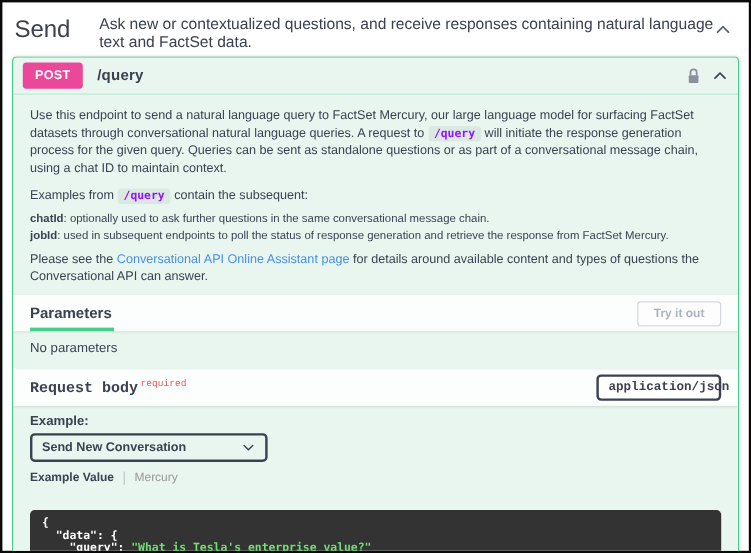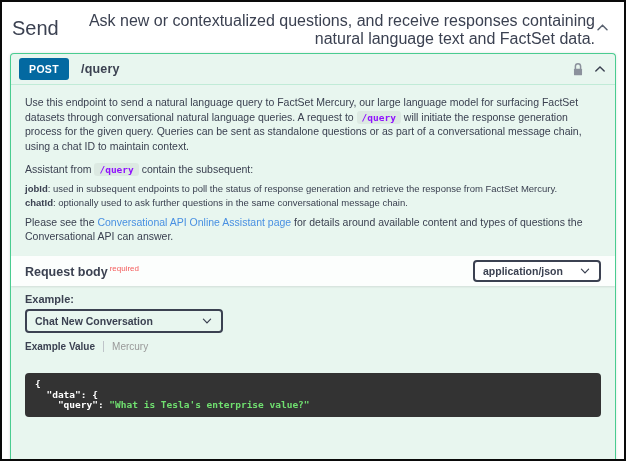--- a/index.html
+++ b/index.html
@@ -13,41 +13,41 @@
     overflow: hidden;
     position: relative;
   }
 
   
   .section-header {
     display: flex; align-items: center;
     padding: 5px 14px 3px 10px;
   }
   .section-title { font-size: 20px; font-weight: 400; color: #3b4151; line-height: 1.1; }
-  .section-desc { font-size: 16px; color: #3b4151; margin-left: 24px; margin-top: 5px; text-align: right; }
+  .section-desc { font-size: 13px; color: #3b4151; margin-left: 24px; margin-top: 5px; }
   .section-header .chev { margin-left: auto; cursor: pointer; display: flex; align-items: center; }
 
   
   .opblock {
     margin: 2px 8px 0 8px;
     border: 1px solid #49cc90;
     border-bottom: none;
     border-radius: 4px 4px 0 0;
     background: #e8f6ef;
     box-shadow: 0 0 3px rgba(0,0,0,.12);
     height: 430px;
     overflow: hidden;
   }
   .opblock-summary {
     display: flex; align-items: center;
     padding: 4px 8px;
     border-bottom: 1px solid rgba(73,204,144,.25);
   }
   .method-badge {
-    background: #0369a1; color: #fff;
+    background: #ec4899; color: #fff;
     font-size: 10.5px; font-weight: bold;
     width: 50px; text-align: center;
     padding: 5px 0; border-radius: 3px;
     letter-spacing: .3px;
   }
   .opblock-path { font-size: 12.5px; font-weight: bold; color: #3b4151; margin-left: 12px; letter-spacing: .2px; }
   .opblock-summary-desc { font-size: 10px; color: #3b4151; margin-left: 10px; margin-top: 1px; }
   .summary-icons { margin-left: auto; display: flex; align-items: center; gap: 9px; }
   .summary-icons > * { cursor: pointer; display: flex; align-items: center; }
 
@@ -84,30 +84,30 @@
   .plain-title { font-size: 12.5px; font-weight: bold; color: #3b4151; }
   .required-sup { color: #f45b5b; font-size: 8px; position: relative; top: -5px; margin-left: 2px; }
   .try-out-btn {
     font-size: 10px; font-weight: bold;
     color: #aab3bd; background: #fdfdfd;
     border: 1px solid #d3d8dd; border-radius: 3px;
     padding: 4px 13px; cursor: pointer;
     font-family: "Liberation Sans", sans-serif;
   }
   .no-params { padding: 8px 14px 8px 14px; font-size: 11px; color: #3b4151; }
-  .rb-header { margin-top: 4px; }
+  .rb-header { margin-top: 4px; font-family: Liberation Mono, monospace; }
 
   
   .fake-select {
     display: inline-flex; align-items: center; justify-content: space-between;
     border: 2px solid #3b4151; border-radius: 4px;
     font-size: 10.5px; font-weight: bold; color: #3b4151;
     padding: 3px 8px; cursor: pointer; background: #fff;
   }
-  .content-type-select { width: 128px; background: #fff; }
+  .content-type-select { width: 104px; background: #fff; }
   .example-select { width: 198px; margin: 0 14px; background: transparent; padding: 4px 8px; }
 
   
   .body-desc { padding: 8px 14px 0 14px; font-size: 10.5px; line-height: 1.4; }
   .examples-label { margin: 7px 14px 4px 14px; font-size: 11px; font-weight: bold; }
 
   .model-tabs { display: flex; align-items: center; margin: 8px 14px 21px 14px; }
   .tab-example { font-size: 10px; font-weight: bold; color: #3b4151; cursor: pointer; }
   .tab-divider { width: 1px; height: 11px; background: #bfc4c9; margin: 0 8px; }
   .tab-schema { font-size: 10px; color: #999; cursor: pointer; }
@@ -153,49 +153,54 @@
           <svg width="14" height="14" viewBox="0 0 20 20">
               <path d="M4 13 L10 7 L16 13" stroke="#3b4151" stroke-width="2" fill="none" stroke-linecap="round"></path>
             </svg>
         </span>
       </span>
     </div>
 
     
     <div class="opblock-description">
       <p><span>Use this endpoint to send a natural language query to FactSet Mercury, our large language model for surfacing FactSet datasets through conversational natural language queries. A request to </span><code class="inline-code">/query</code><span> will initiate the response generation process for the given query. Queries can be sent as standalone questions or as part of a conversational message chain, using a chat ID to maintain context.</span></p>
-      <p class="p2"><span>Assistant from </span><code class="inline-code">/query</code><span> contain the subsequent:</span></p>
+      <p class="p2"><span>Examples from </span><code class="inline-code">/query</code><span> contain the subsequent:</span></p>
       <div class="terms">
+        <div class="term-line"><span class="term">chatId</span><span>: optionally used to ask further questions in the same conversational message chain.</span></div>
         <div class="term-line"><span class="term">jobId</span><span>: used in subsequent endpoints to poll the status of response generation and retrieve the response from FactSet Mercury.</span></div>
-        <div class="term-line"><span class="term">chatId</span><span>: optionally used to ask further questions in the same conversational message chain.</span></div>
       </div>
       <p class="p-last"><span>Please see the </span><a class="doc-link">Conversational API Online Assistant page</a><span> for details around available content and types of questions the Conversational API can answer.</span></p>
     </div>
 
     
+    <div class="opblock-section-header">
+      <span class="tab-title">Parameters</span>
+      <button class="try-out-btn">Try it out</button>
+    </div>
+    <div class="no-params">No parameters</div>
 
     
     <div class="opblock-section-header rb-header">
       <span>
         <span class="plain-title">Request body</span><span class="required-sup">required</span>
       </span>
       <span class="fake-select content-type-select">
         <span>application/json</span>
         <svg width="12" height="12" viewBox="0 0 20 20">
             <path d="M4 7 L10 13 L16 7" stroke="#3b4151" stroke-width="2" fill="none" stroke-linecap="round"></path>
           </svg>
       </span>
     </div>
 
     
 
     
     <div class="examples-label">Example:</div>
     <div class="fake-select example-select">
-      <span>Chat New Conversation</span>
+      <span>Send New Conversation</span>
       <svg width="12" height="12" viewBox="0 0 20 20">
           <path d="M4 7 L10 13 L16 7" stroke="#3b4151" stroke-width="2" fill="none" stroke-linecap="round"></path>
         </svg>
     </div>
 
     
     <div class="model-tabs">
       <span class="tab-example">Example Value</span>
       <span class="tab-divider"></span>
       <span class="tab-schema">Mercury</span>

